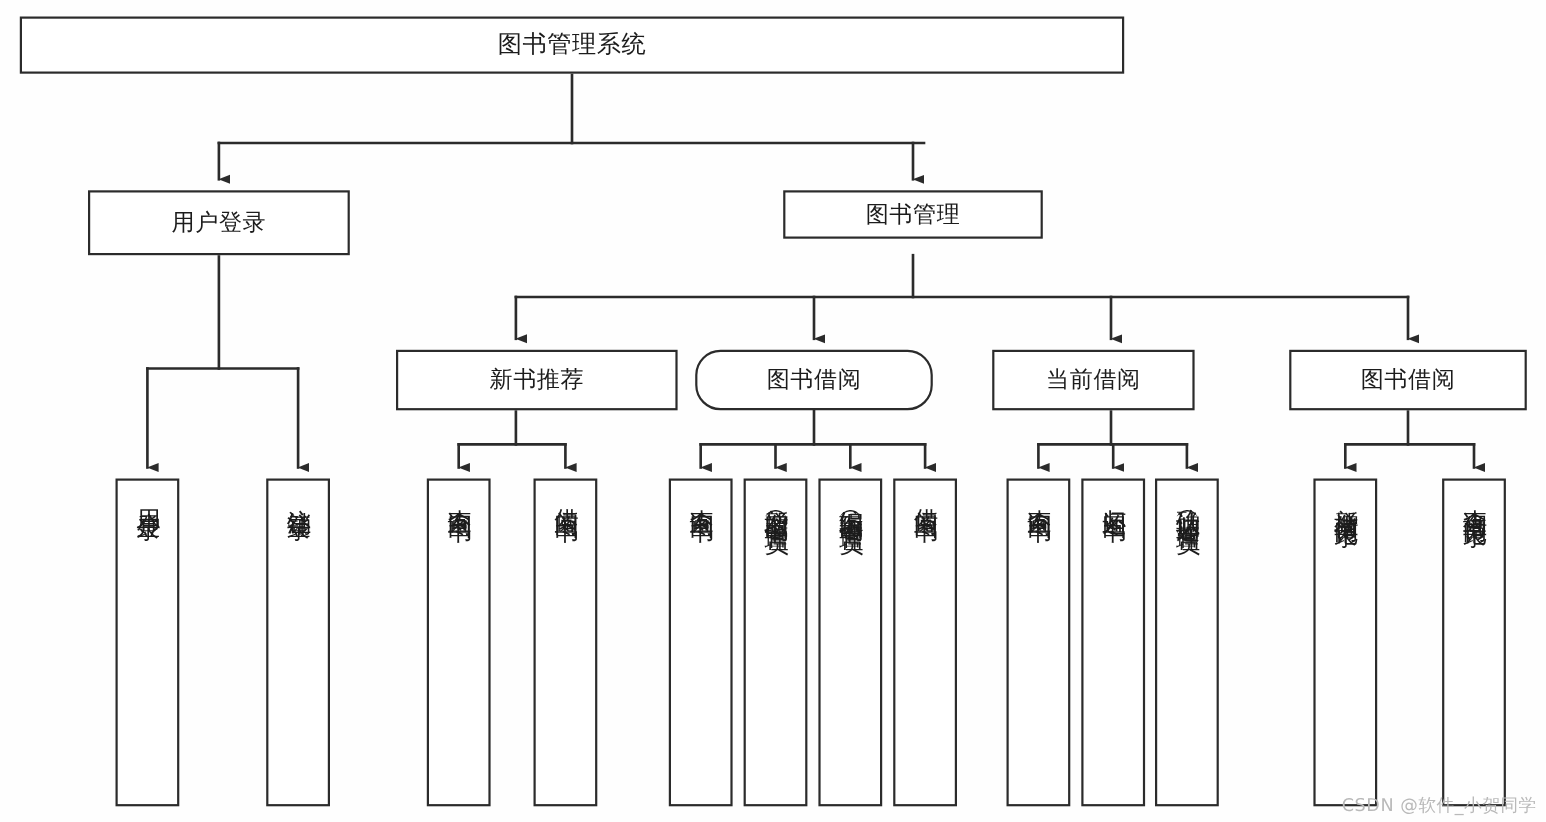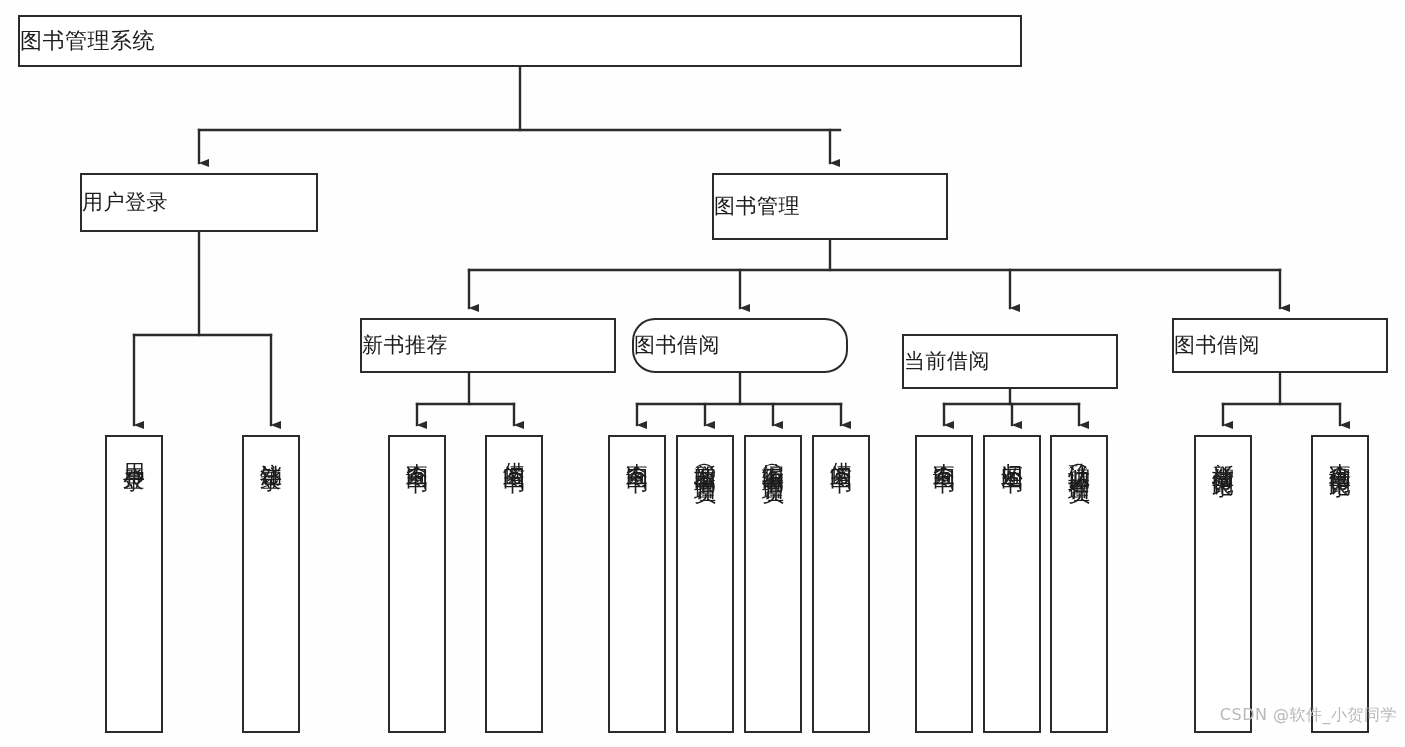--- a/index.html
+++ b/index.html
@@ -26,20 +26,21 @@
     height: 747px;
     pointer-events: none;
   }
   .node {
     position: absolute;
     box-sizing: border-box;
     background: #ffffff;
     border: 2px solid #2b2b2b;
     display: flex;
     align-items: center;
+    justify-content: center;
     color: #1c1c1c;
   }
   .node-label {
     display: block;
     text-align: center;
     line-height: 1.18;
     color: #1c1c1c;
   }
   
   .node.horiz .node-label {
@@ -60,21 +61,21 @@
     text-orientation: upright;
     font-size: 22px;
     line-height: 1.0;
     letter-spacing: 3px;
     white-space: nowrap;
     margin: 0 auto;
   }
   #watermark {
     position: absolute;
     right: 8px;
-    bottom: 21px;
+    bottom: 4px;
     font-size: 16px;
     color: #b9b9b9;
     white-space: nowrap;
     letter-spacing: 0.5px;
   }
 </style>
 </head>
 <body>
 
 <div id="diagram-root">
@@ -129,31 +130,31 @@
     </g>
   </svg>
 
   <div class="node horiz root" style="left:18px; top:15px; width:1004px; height:52px;">
     <span class="node-label">图书管理系统</span>
   </div>
 
   <div class="node horiz" style="left:80px; top:173px; width:238px; height:59px;">
     <span class="node-label">用户登录</span>
   </div>
-  <div class="node horiz" style="left:712px; top:173px; width:236px; height:67px;">
+  <div class="node horiz" style="left:712px; top:173px; width:236px; height:44px;">
     <span class="node-label">图书管理</span>
   </div>
 
   <div class="node horiz" style="left:360px; top:318px; width:256px; height:55px;">
     <span class="node-label">新书推荐</span>
   </div>
   <div class="node horiz" style="left:632px; top:318px; width:216px; height:55px;border-radius:23px;">
     <span class="node-label">图书借阅</span>
   </div>
-  <div class="node horiz" style="left:902px; top:318px; width:216px; height:55px;margin-top:16px;">
+  <div class="node horiz" style="left:902px; top:318px; width:184px; height:55px;">
     <span class="node-label">当前借阅</span>
   </div>
   <div class="node horiz" style="left:1172px; top:318px; width:216px; height:55px;">
     <span class="node-label">图书借阅</span>
   </div>
 
   <div class="node vert" style="left:105px; top:435px; width:58px; height:298px;">
     <span class="node-label">用户登录</span>
   </div>
   <div class="node vert" style="left:242px; top:435px; width:58px; height:298px;">

